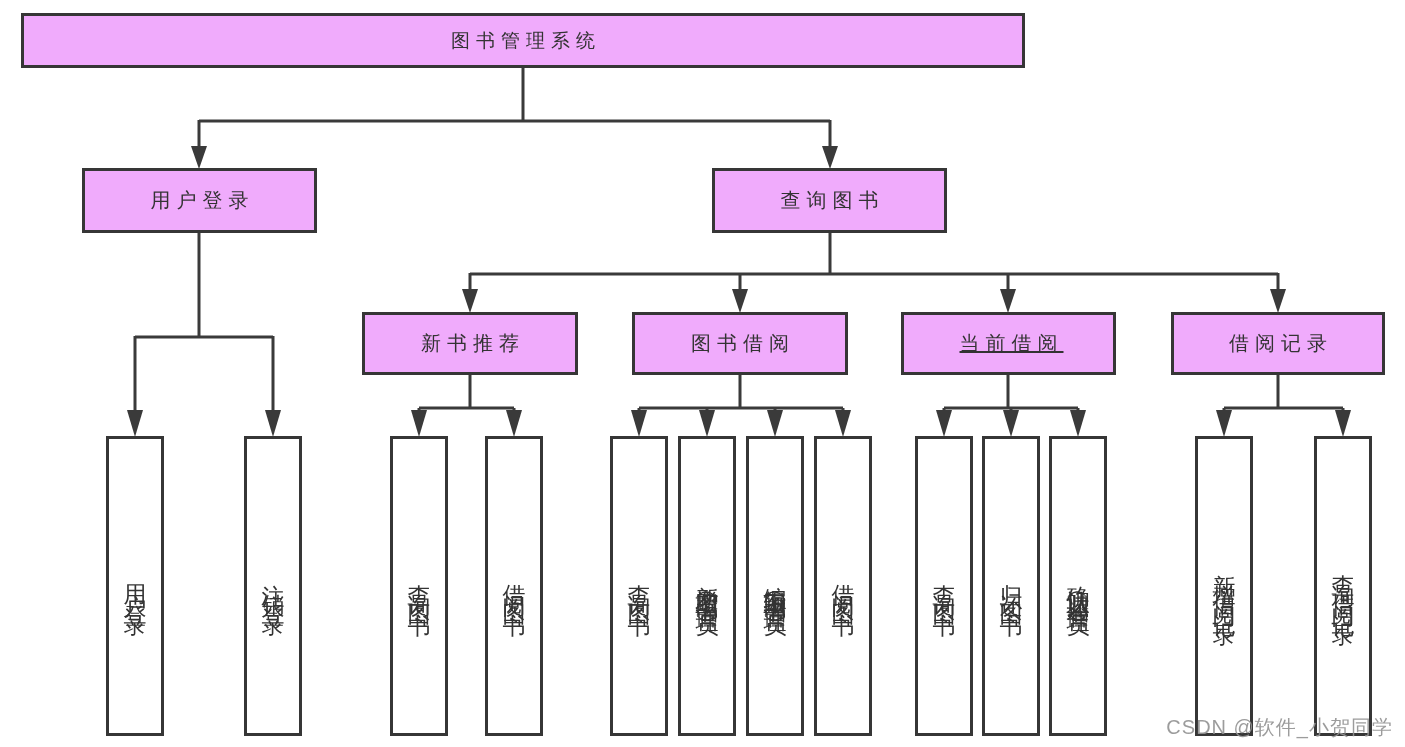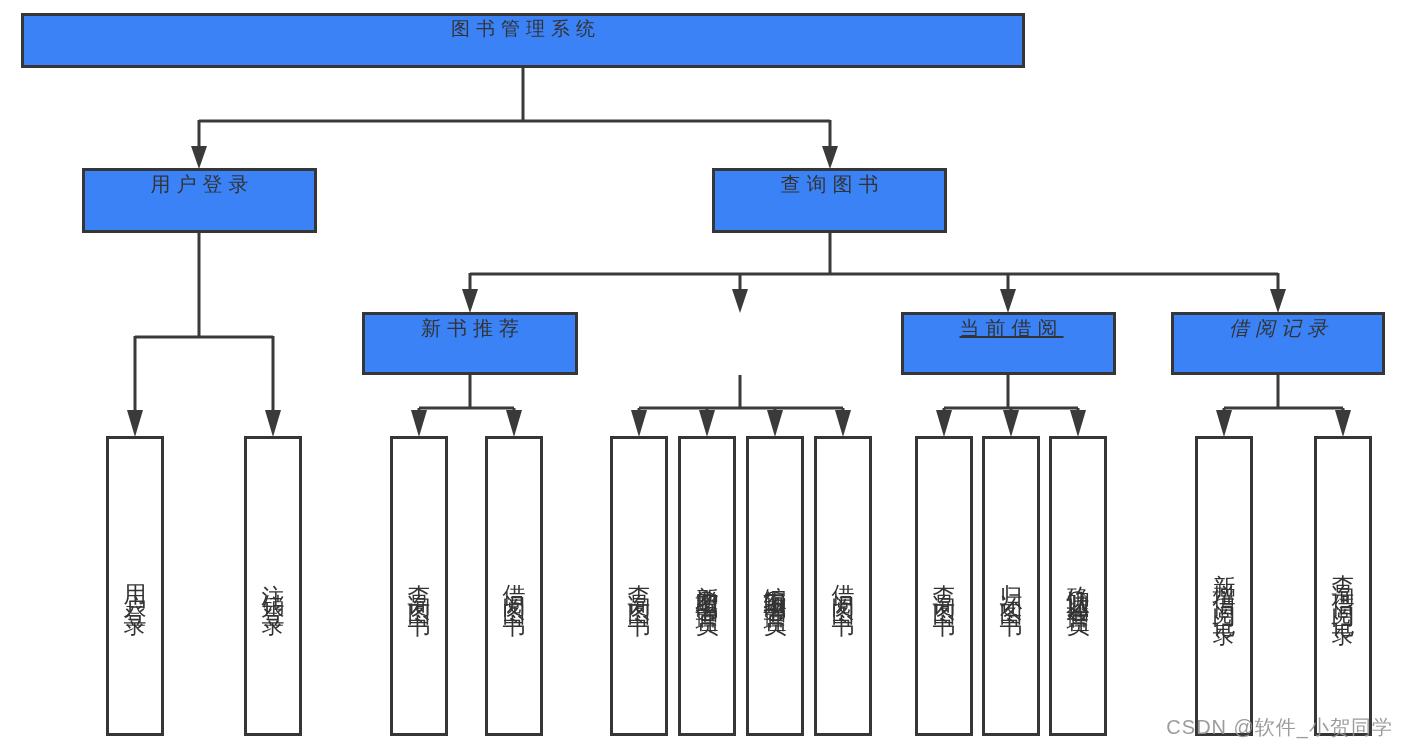--- a/index.html
+++ b/index.html
@@ -13,22 +13,23 @@
   }
   #wires {
     position: absolute;
     left: 0; top: 0;
     width: 1405px; height: 747px;
   }
   .box {
     position: absolute;
     box-sizing: border-box;
     border: 3px solid #363636;
-    background: #3b82f6;
+    background: #f0abfc;
     display: flex;
+    align-items: center;
     justify-content: center;
     color: #333333;
     z-index: 2;
   }
   .box .lbl {
     letter-spacing: 6px;
     text-indent: 6px;
     white-space: nowrap;
   }
   .root-box .lbl { font-size: 19px; }
@@ -126,24 +127,27 @@
   <div class="box l2-box" style="left:82px; top:168px; width:235px; height:65px;">
     <span class="lbl">用户登录</span>
   </div>
   <div class="box l2-box" style="left:712px; top:168px; width:235px; height:65px;">
     <span class="lbl">查询图书</span>
   </div>
 
   <div class="box l3-box" style="left:362px; top:312px; width:216px; height:63px;font-family:Liberation Mono, monospace;">
     <span class="lbl">新书推荐</span>
   </div>
+  <div class="box l3-box" style="left:632px; top:312px; width:216px; height:63px;">
+    <span class="lbl">图书借阅</span>
+  </div>
   <div class="box l3-box" style="left:901px; top:312px; width:215px; height:63px;text-decoration:underline;">
     <span class="lbl">当前借阅</span>
   </div>
-  <div class="box l3-box" style="left:1171px; top:312px; width:214px; height:63px;font-style:italic;">
+  <div class="box l3-box" style="left:1171px; top:312px; width:214px; height:63px;">
     <span class="lbl">借阅记录</span>
   </div>
 
   <div class="leaf" style="left:106px;">
     <span class="vlbl">用户登录</span>
   </div>
   <div class="leaf" style="left:244px;">
     <span class="vlbl">注销登录</span>
   </div>
 

